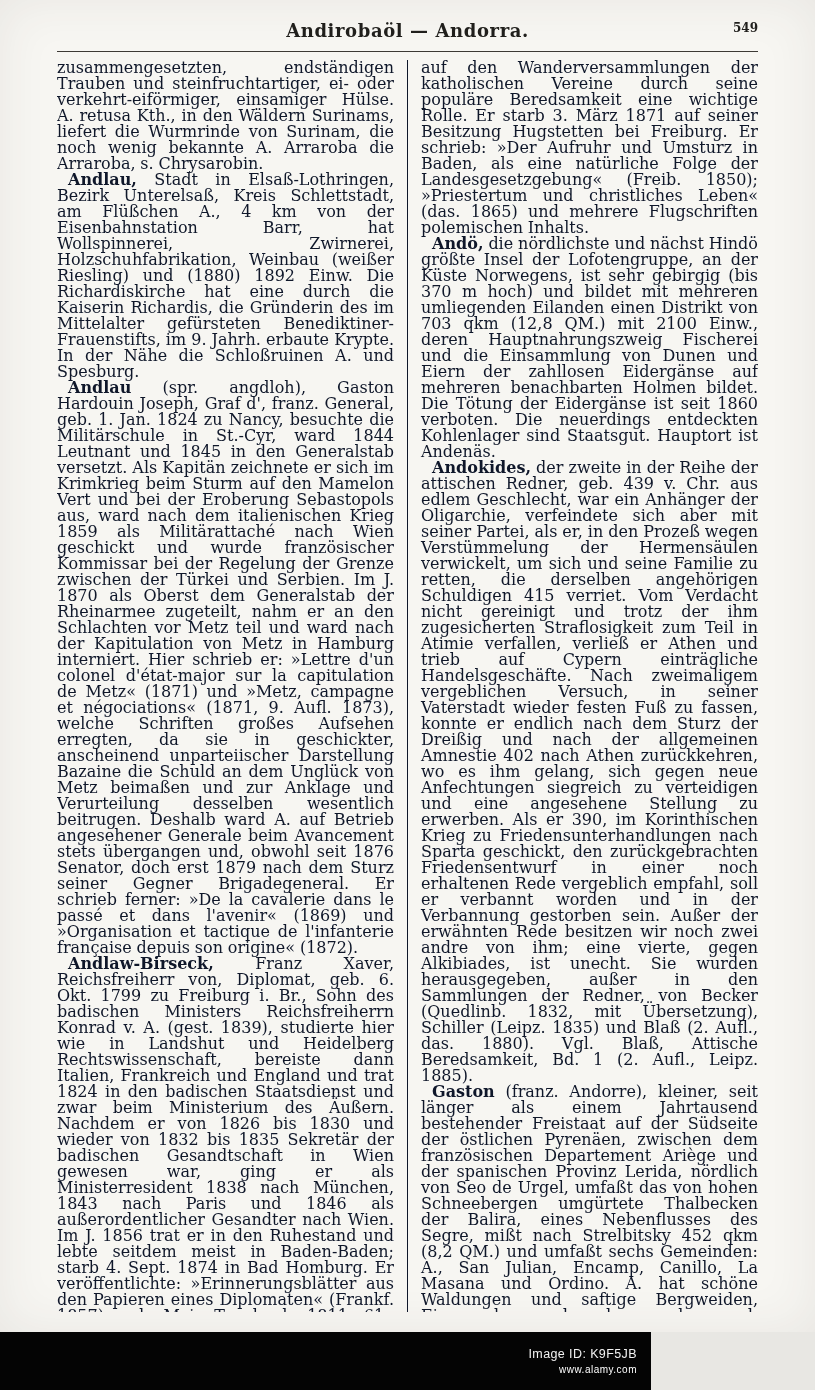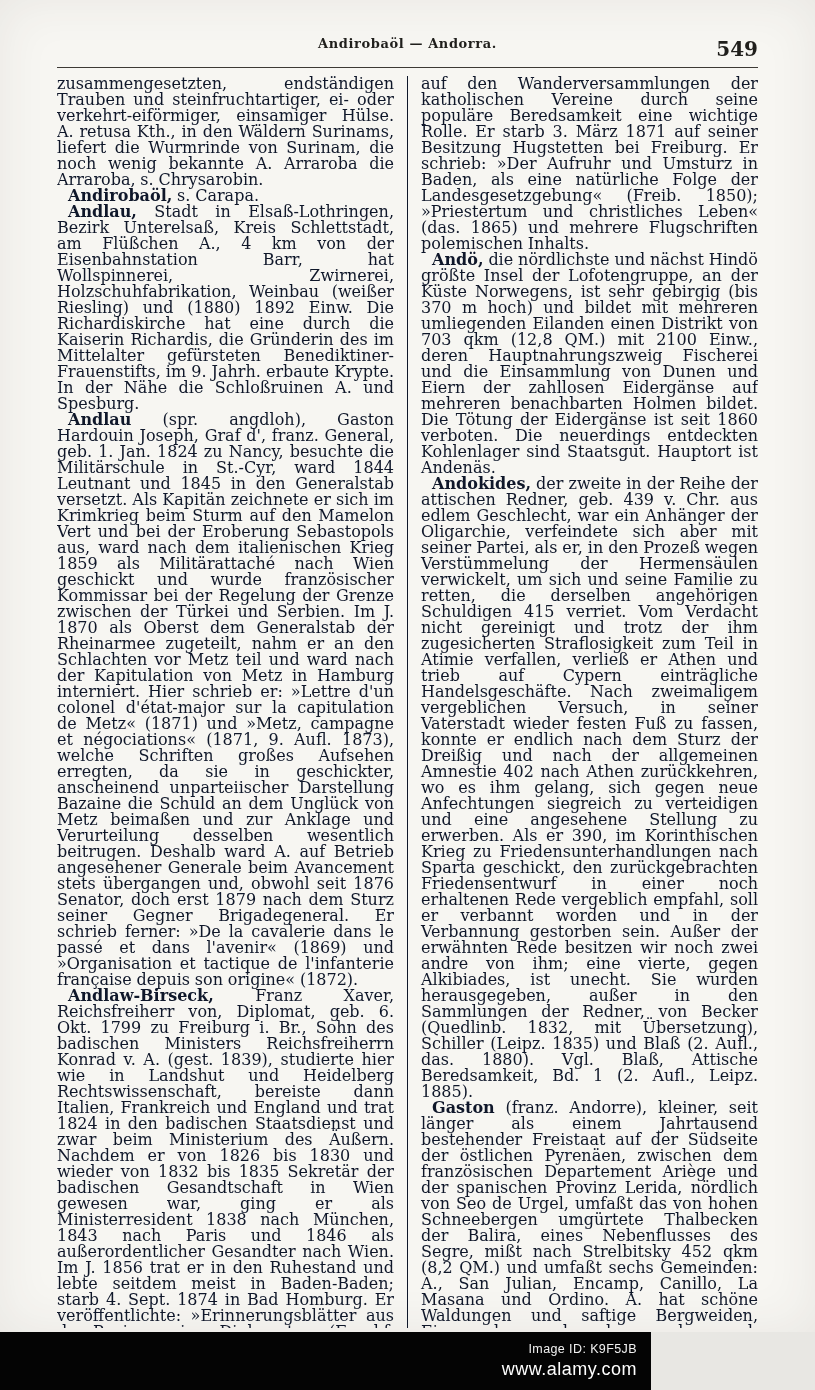--- a/index.html
+++ b/index.html
@@ -19,30 +19,29 @@
     color: #1b1a18;
     padding: 20px 57px 0 57px;
   }
   .running-head {
     position: relative;
     height: 26px;
   }
   .head-title {
     display: block;
     text-align: center;
-    font-size: 13px;
+    font-size: 18px;
     font-weight: 700;
     letter-spacing: 0.6px;
     color: #201f1c;
-    margin-top: 16px;
   }
   .head-pagenum {
     position: absolute;
     right: 0; top: 1px;
-    font-size: 20px;
+    font-size: 12px;
     font-weight: 700;
     color: #201f1c;
     text-align: right;
   }
   .header-rule {
     border-top: 1px solid #3d3a35;
     margin-top: 5px;
     margin-bottom: 8px;
   }
   .columns {
@@ -79,21 +78,21 @@
     align-items: flex-end;
     padding-right: 14px;
   }
   .alamy-id {
     font-size: 12.5px;
     letter-spacing: 0.4px;
     margin-bottom: 3px;
     color: #f2f2f2;
   }
   .alamy-url {
-    font-size: 18px;
+    font-size: 10px;
     letter-spacing: 0.5px;
     font-weight: 400;
     color: #ffffff;
   }
 </style>
 </head>
 <body>
 
 <div class="scan-page">
 
@@ -101,22 +100,20 @@
     <span class="head-title">Andirobaöl — Andorra.</span>
     <span class="head-pagenum">549</span>
   </div>
   <div class="header-rule"></div>
 
   <div class="columns">
 
     <div class="col col-left">
       <p class="para continuation">
 <span>zusammengesetzten, endständigen Trauben und steinfruchtartiger, ei- oder verkehrt-eiförmiger, einsamiger Hülse. A. retusa Kth., in den Wäldern Surinams, liefert die Wurmrinde von Surinam, die noch wenig bekannte A. Arraroba die Arraroba, s. Chrysarobin.</span></p>
-      <p class="para entry"><span class="lead">Andirobaöl,</span>
-<span>s. Carapa.</span></p>
       <p class="para entry"><span class="lead">Andlau,</span>
 <span>Stadt in Elsaß-Lothringen, Bezirk Unterelsaß, Kreis Schlettstadt, am Flüßchen A., 4 km von der Eisenbahnstation Barr, hat Wollspinnerei, Zwirnerei, Holzschuhfabrikation, Weinbau (weißer Riesling) und (1880) 1892 Einw. Die Richardiskirche hat eine durch die Kaiserin Richardis, die Gründerin des im Mittelalter gefürsteten Benediktiner-Frauenstifts, im 9. Jahrh. erbaute Krypte. In der Nähe die Schloßruinen A. und Spesburg.</span></p>
       <p class="para entry"><span class="lead">Andlau</span>
 <span>(spr. angdloh), Gaston Hardouin Joseph, Graf d', franz. General, geb. 1. Jan. 1824 zu Nancy, besuchte die Militärschule in St.-Cyr, ward 1844 Leutnant und 1845 in den Generalstab versetzt. Als Kapitän zeichnete er sich im Krimkrieg beim Sturm auf den Mamelon Vert und bei der Eroberung Sebastopols aus, ward nach dem italienischen Krieg 1859 als Militärattaché nach Wien geschickt und wurde französischer Kommissar bei der Regelung der Grenze zwischen der Türkei und Serbien. Im J. 1870 als Oberst dem Generalstab der Rheinarmee zugeteilt, nahm er an den Schlachten vor Metz teil und ward nach der Kapitulation von Metz in Hamburg interniert. Hier schrieb er: »Lettre d'un colonel d'état-major sur la capitulation de Metz« (1871) und »Metz, campagne et négociations« (1871, 9. Aufl. 1873), welche Schriften großes Aufsehen erregten, da sie in geschickter, anscheinend unparteiischer Darstellung Bazaine die Schuld an dem Unglück von Metz beimaßen und zur Anklage und Verurteilung desselben wesentlich beitrugen. Deshalb ward A. auf Betrieb angesehener Generale beim Avancement stets übergangen und, obwohl seit 1876 Senator, doch erst 1879 nach dem Sturz seiner Gegner Brigadegeneral. Er schrieb ferner: »De la cavalerie dans le passé et dans l'avenir« (1869) und »Organisation et tactique de l'infanterie française depuis son origine« (1872).</span></p>
       <p class="para entry"><span class="lead">Andlaw-Birseck,</span>
 <span>Franz Xaver, Reichsfreiherr von, Diplomat, geb. 6. Okt. 1799 zu Freiburg i. Br., Sohn des badischen Ministers Reichsfreiherrn Konrad v. A. (gest. 1839), studierte hier wie in Landshut und Heidelberg Rechtswissenschaft, bereiste dann Italien, Frankreich und England und trat 1824 in den badischen Staatsdienst und zwar beim Ministerium des Äußern. Nachdem er von 1826 bis 1830 und wieder von 1832 bis 1835 Sekretär der badischen Gesandtschaft in Wien gewesen war, ging er als Ministerresident 1838 nach München, 1843 nach Paris und 1846 als außerordentlicher Gesandter nach Wien. Im J. 1856 trat er in den Ruhestand und lebte seitdem meist in Baden-Baden; starb 4. Sept. 1874 in Bad Homburg. Er veröffentlichte: »Erinnerungsblätter aus den Papieren eines Diplomaten« (Frankf. 1857) und »Mein Tagebuch, 1811—61« (das. 1862, 2 Bde.); »Die Frauen in der Geschichte« (Mainz 1861, 2 Bde.); »Die byzantinischen Kaiser, ihre Palast- und Familiengeschichten« (das. 1865); »Sechs heilige Fürsten« (Regensb. 1865). — Sein Bruder Heinrich Bernhard, geb. 20. Aug. 1802, stand 1821—25 im badischen Militärdienst und machte sich 1835—66 als Mitglied der Ersten badischen Kammer durch rücksichtslose Vertretung ultramontaner und feudaler Prinzipien bemerklich; auch agitierte er in Deutschland für die ultramontanen Grundsätze und spielte</span></p>
     </div>
 
     <div class="col col-right">
       <p class="para continuation">

